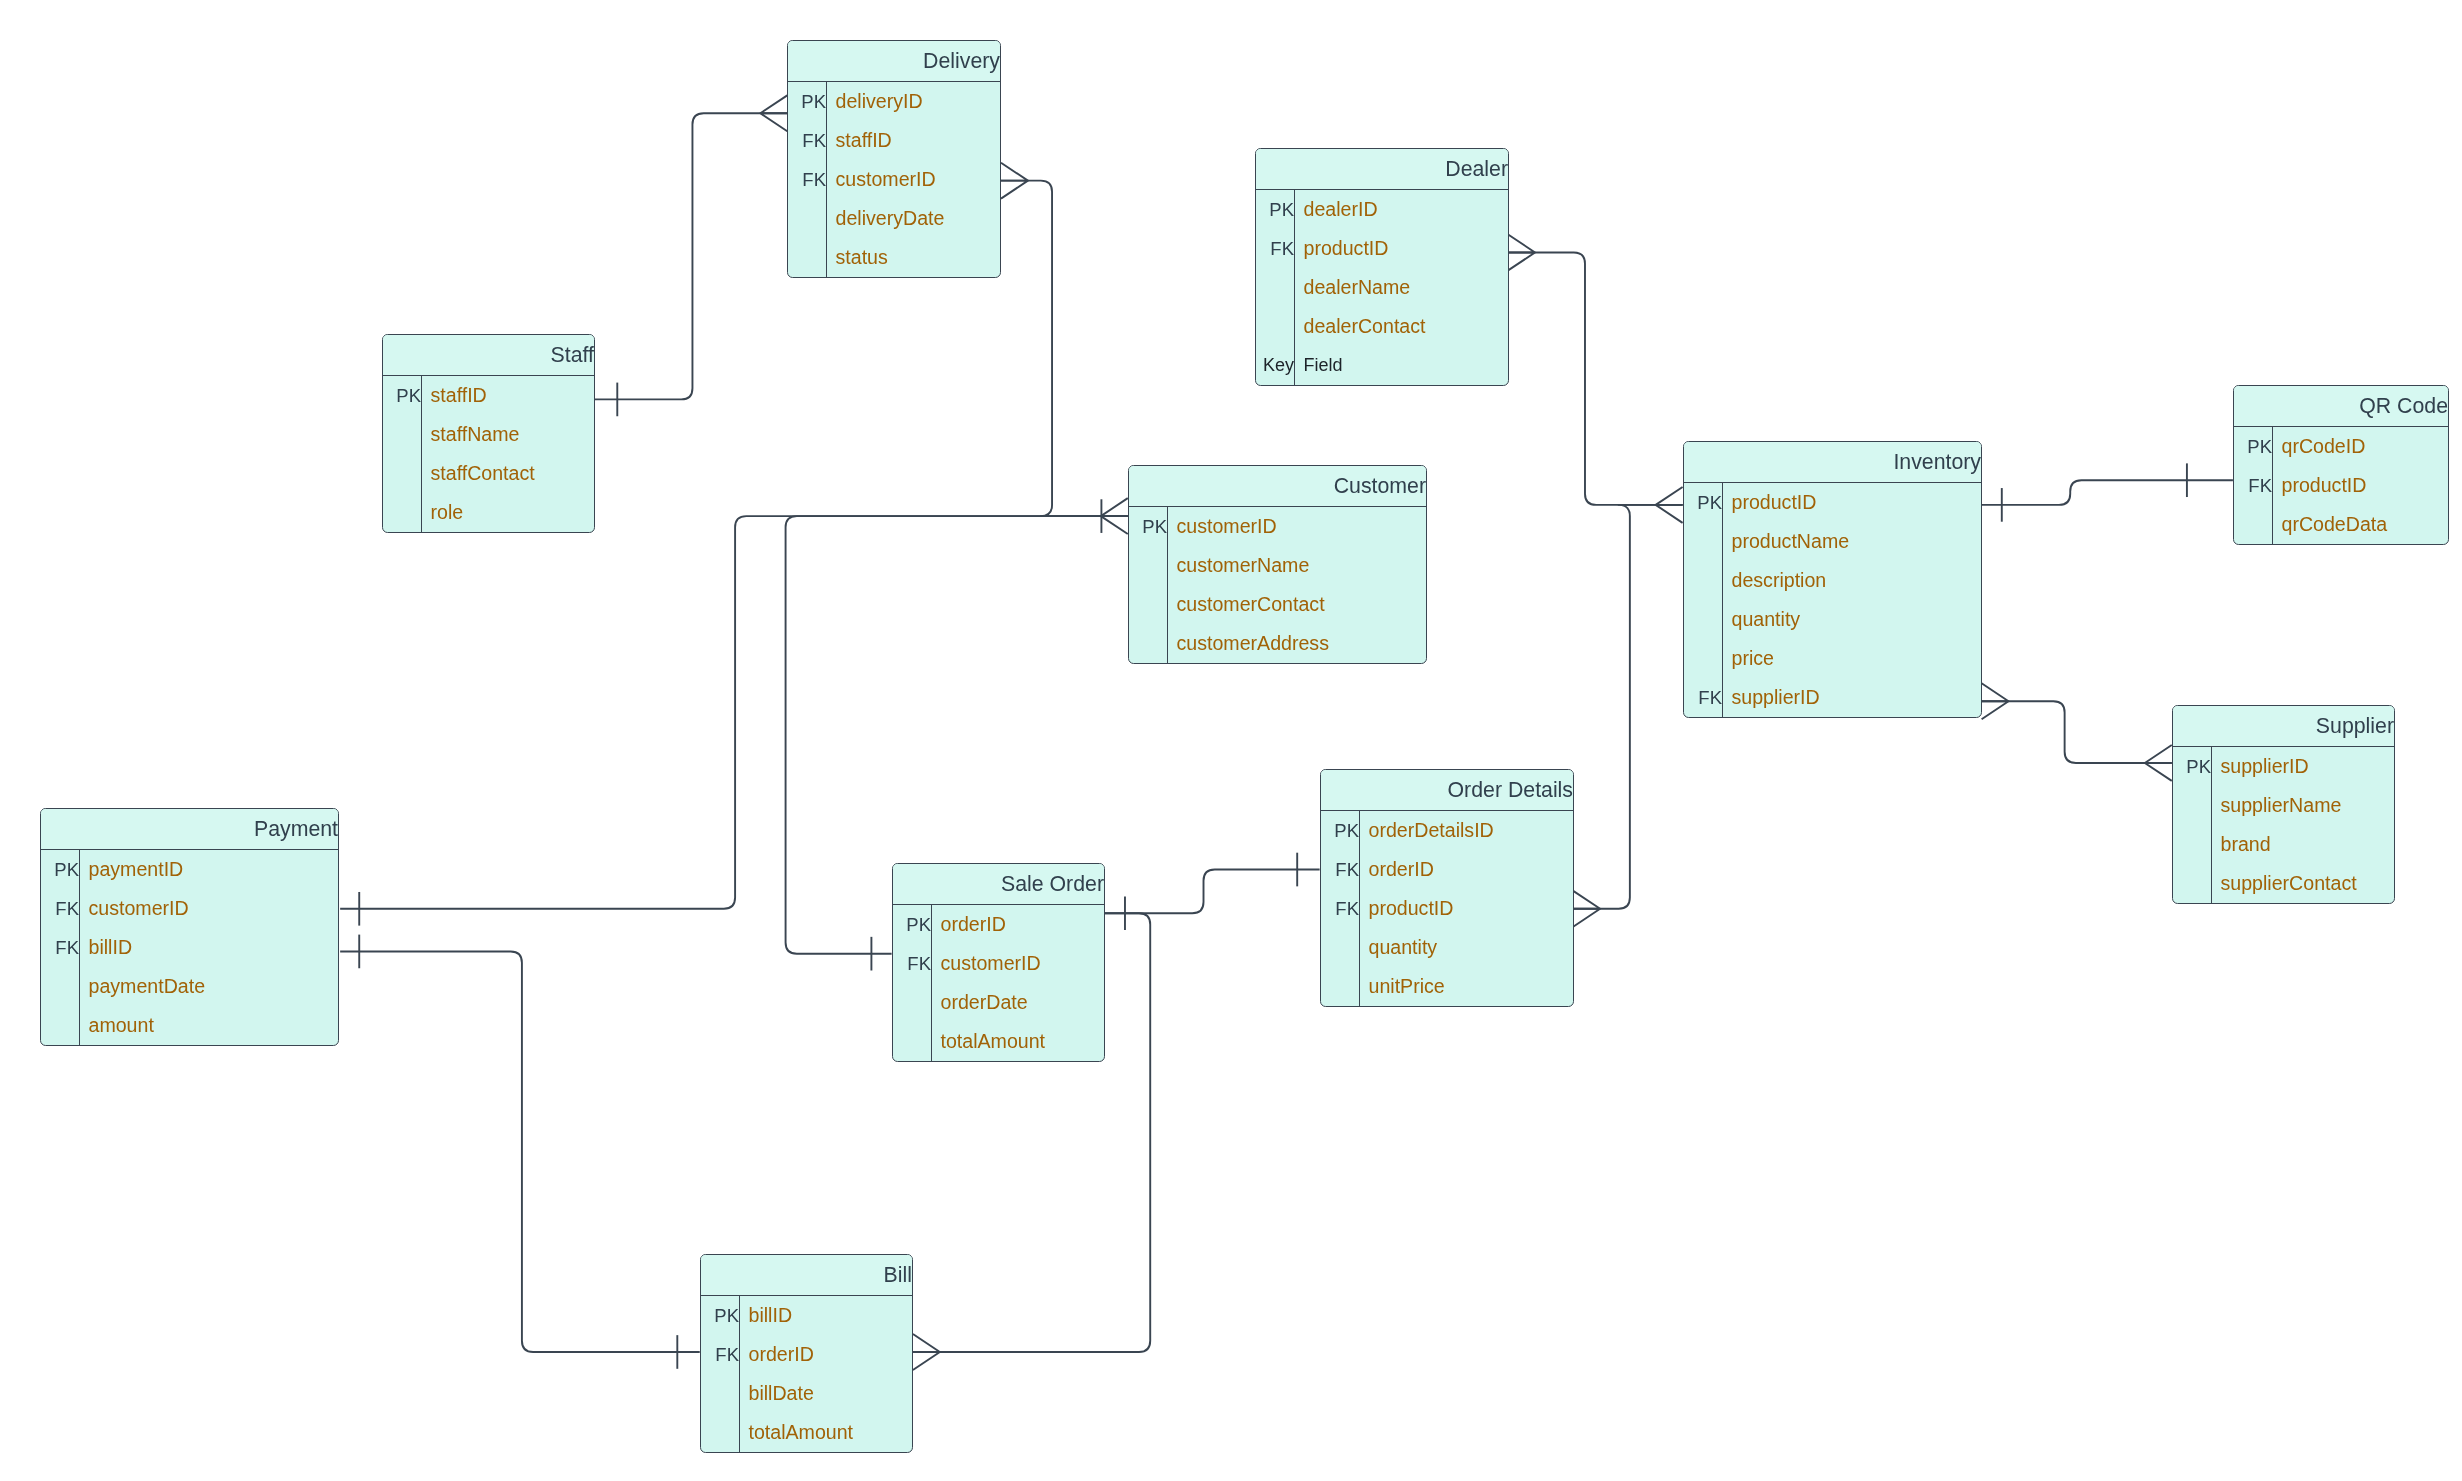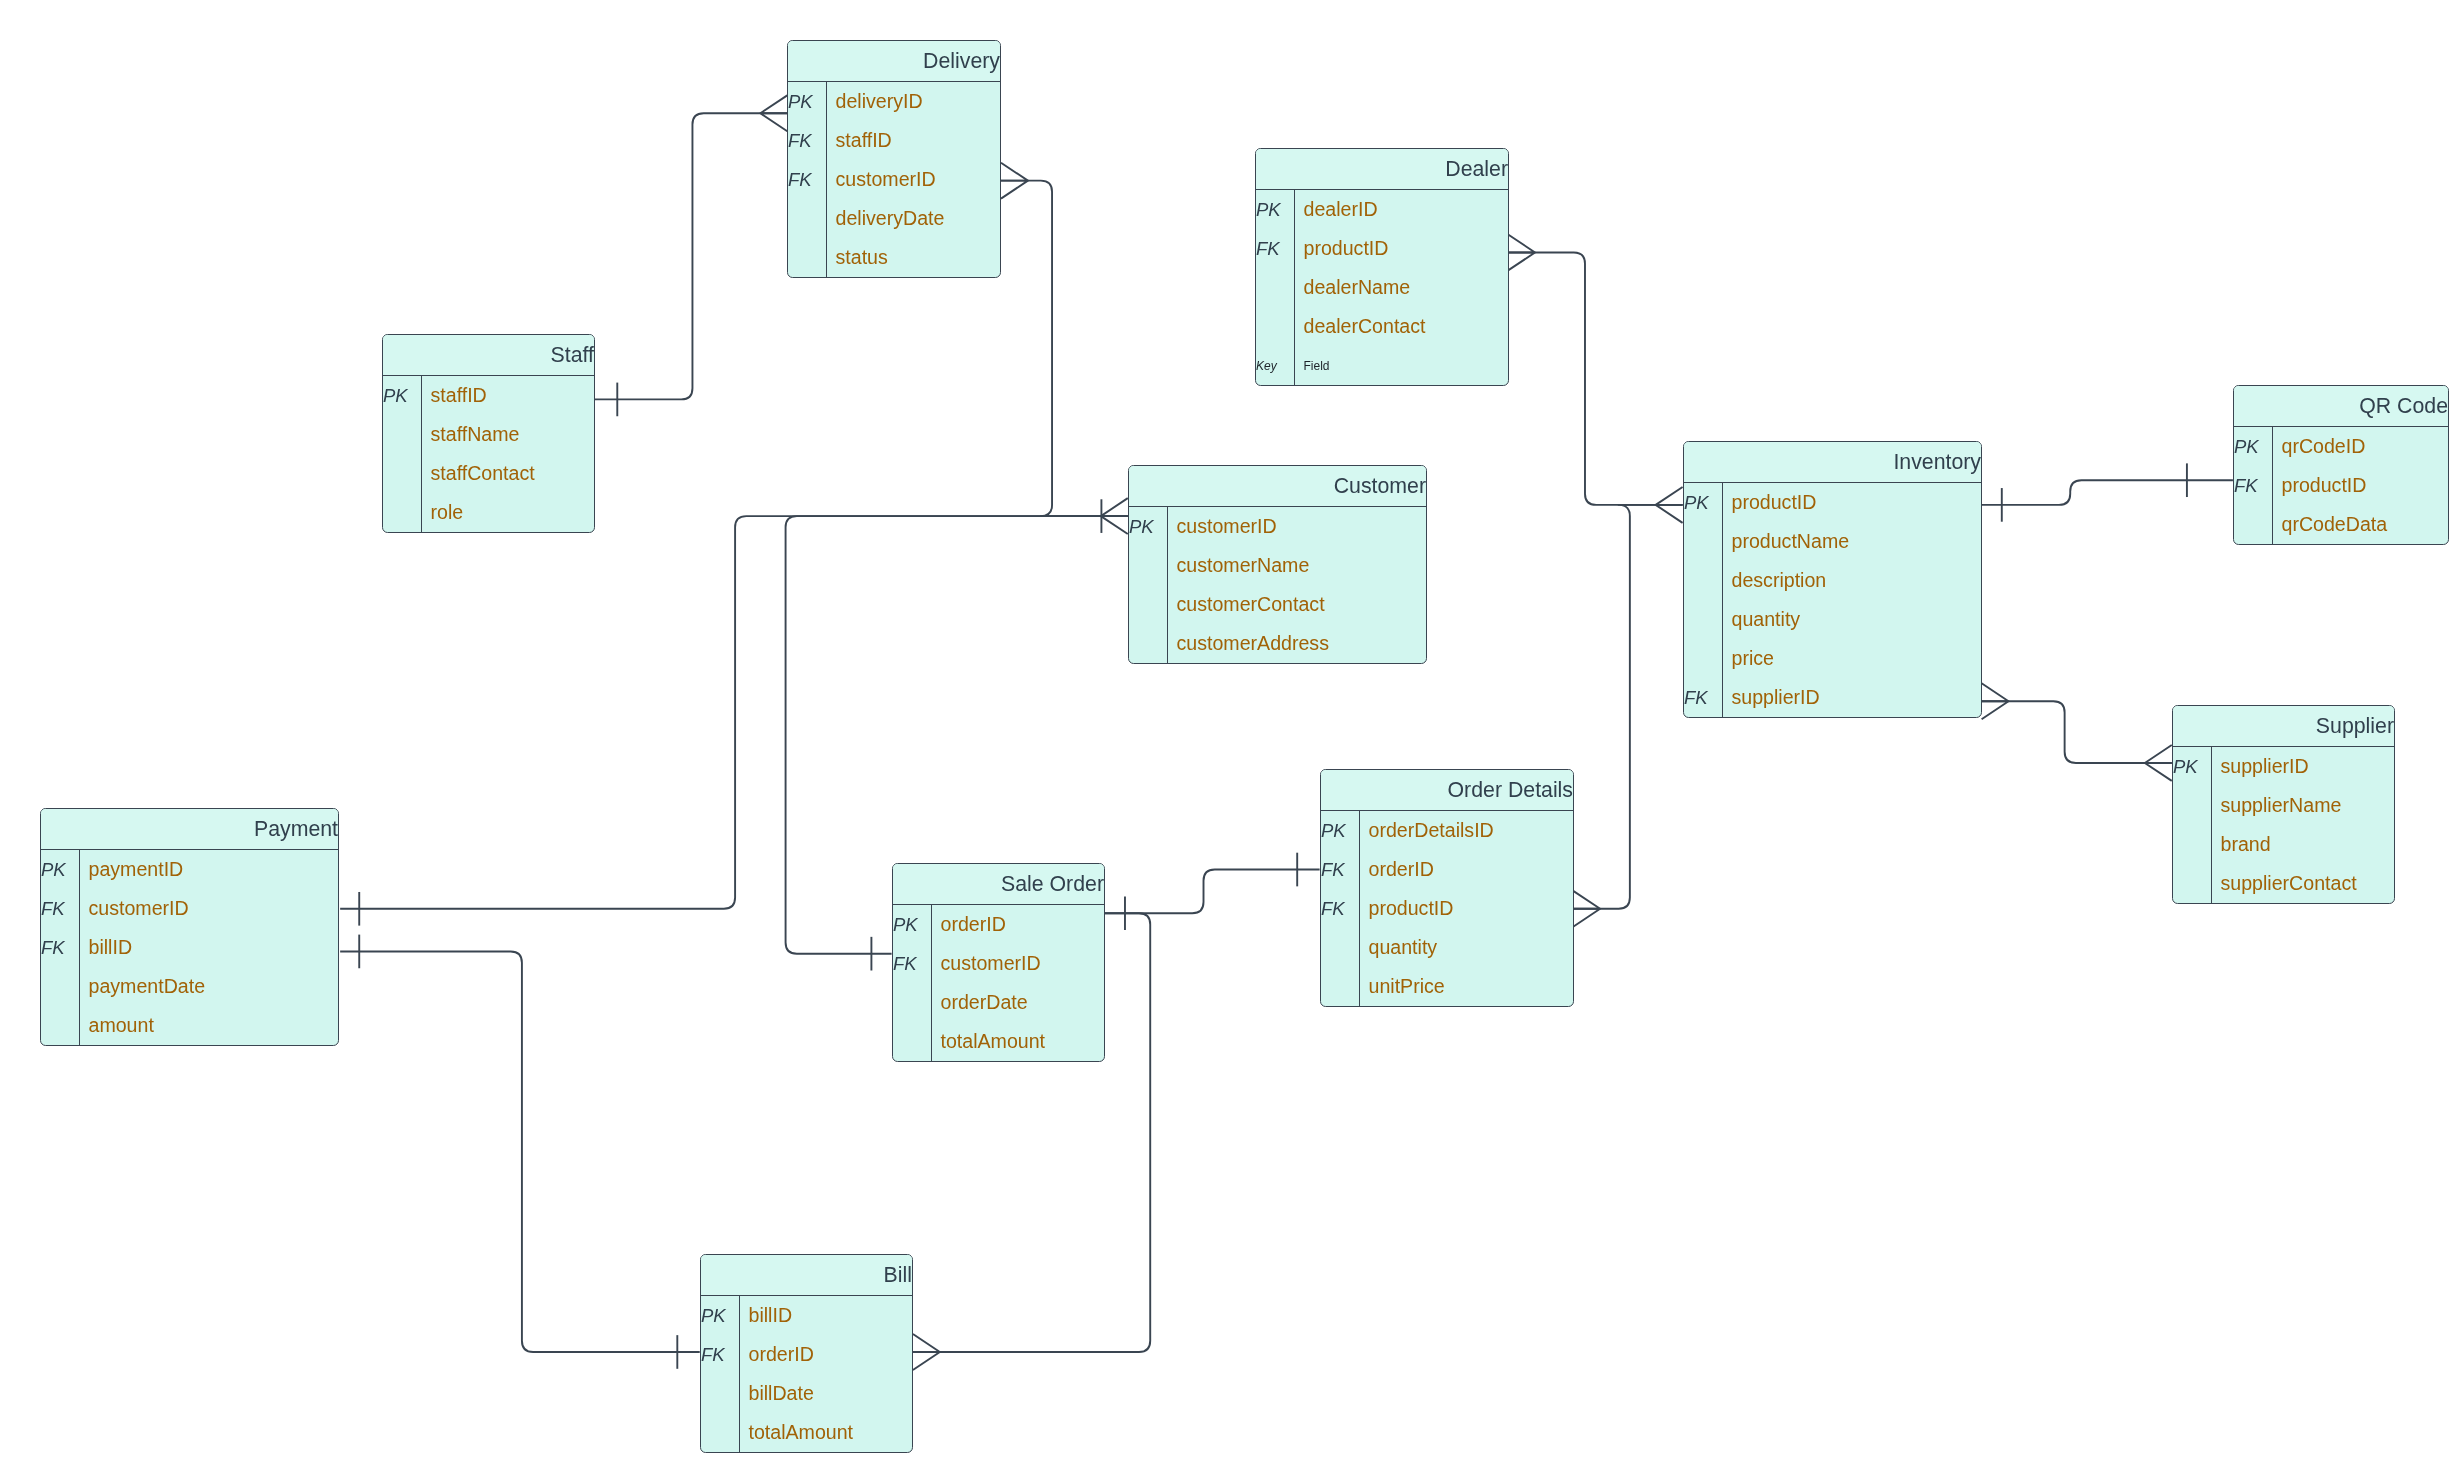--- a/index.html
+++ b/index.html
@@ -57,33 +57,32 @@
   .attr{
     display:flex;
     align-items:center;
     height:39px;
     font-size:19.6px;
     white-space:nowrap;
   }
   .attr .k{
     width:38px;
     flex:0 0 38px;
-    text-align:left;
+    text-align:right;
     font-size:18.5px;
     color:#31404d;
-    font-style:italic;
   }
   .attr .f{
     padding-left:9.5px;
     color:#a16207;
   }
   
   .attr.placeholder .k,
   .attr.placeholder .f{
-    font-size:12px;
+    font-size:18px;
     color:#1d2329;
   }
 </style>
 </head>
 <body>
 
 <div id="canvas">
 
   <svg id="wires" viewBox="0 0 4388 2640" xmlns="http://www.w3.org/2000/svg">
     <g fill="none" stroke="#3a4551" stroke-width="3.4" stroke-linecap="butt" stroke-linejoin="round">

